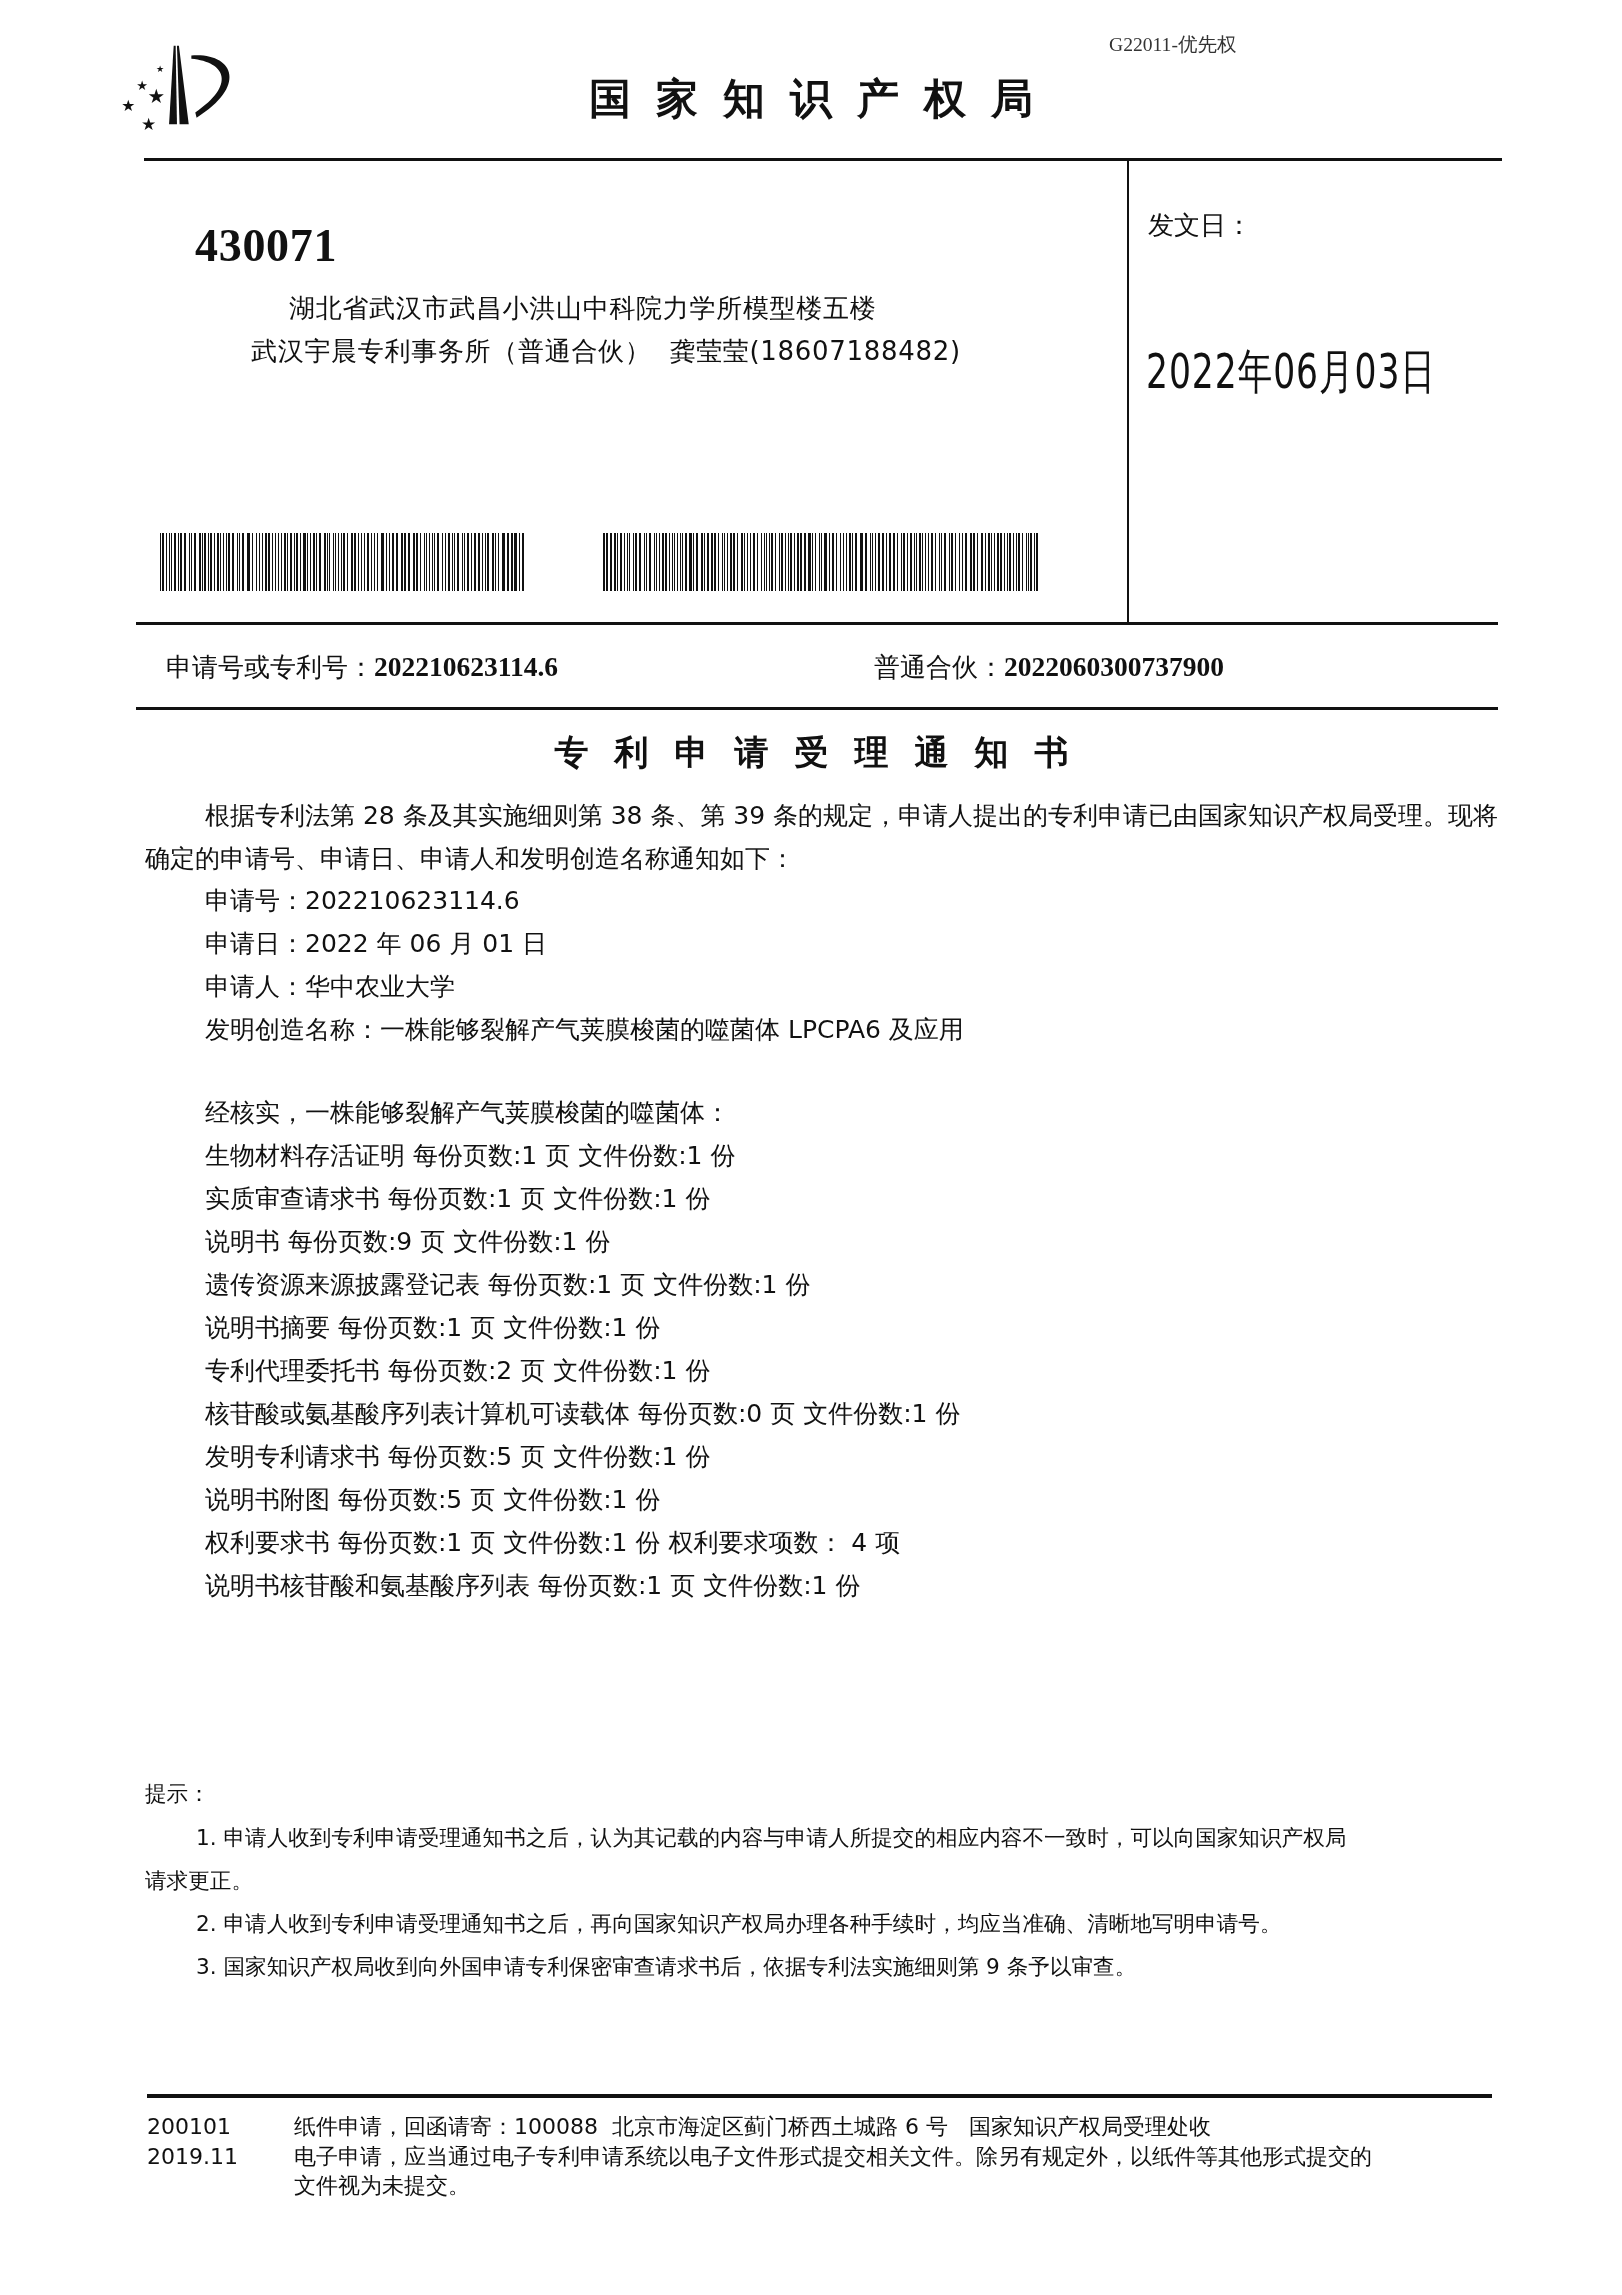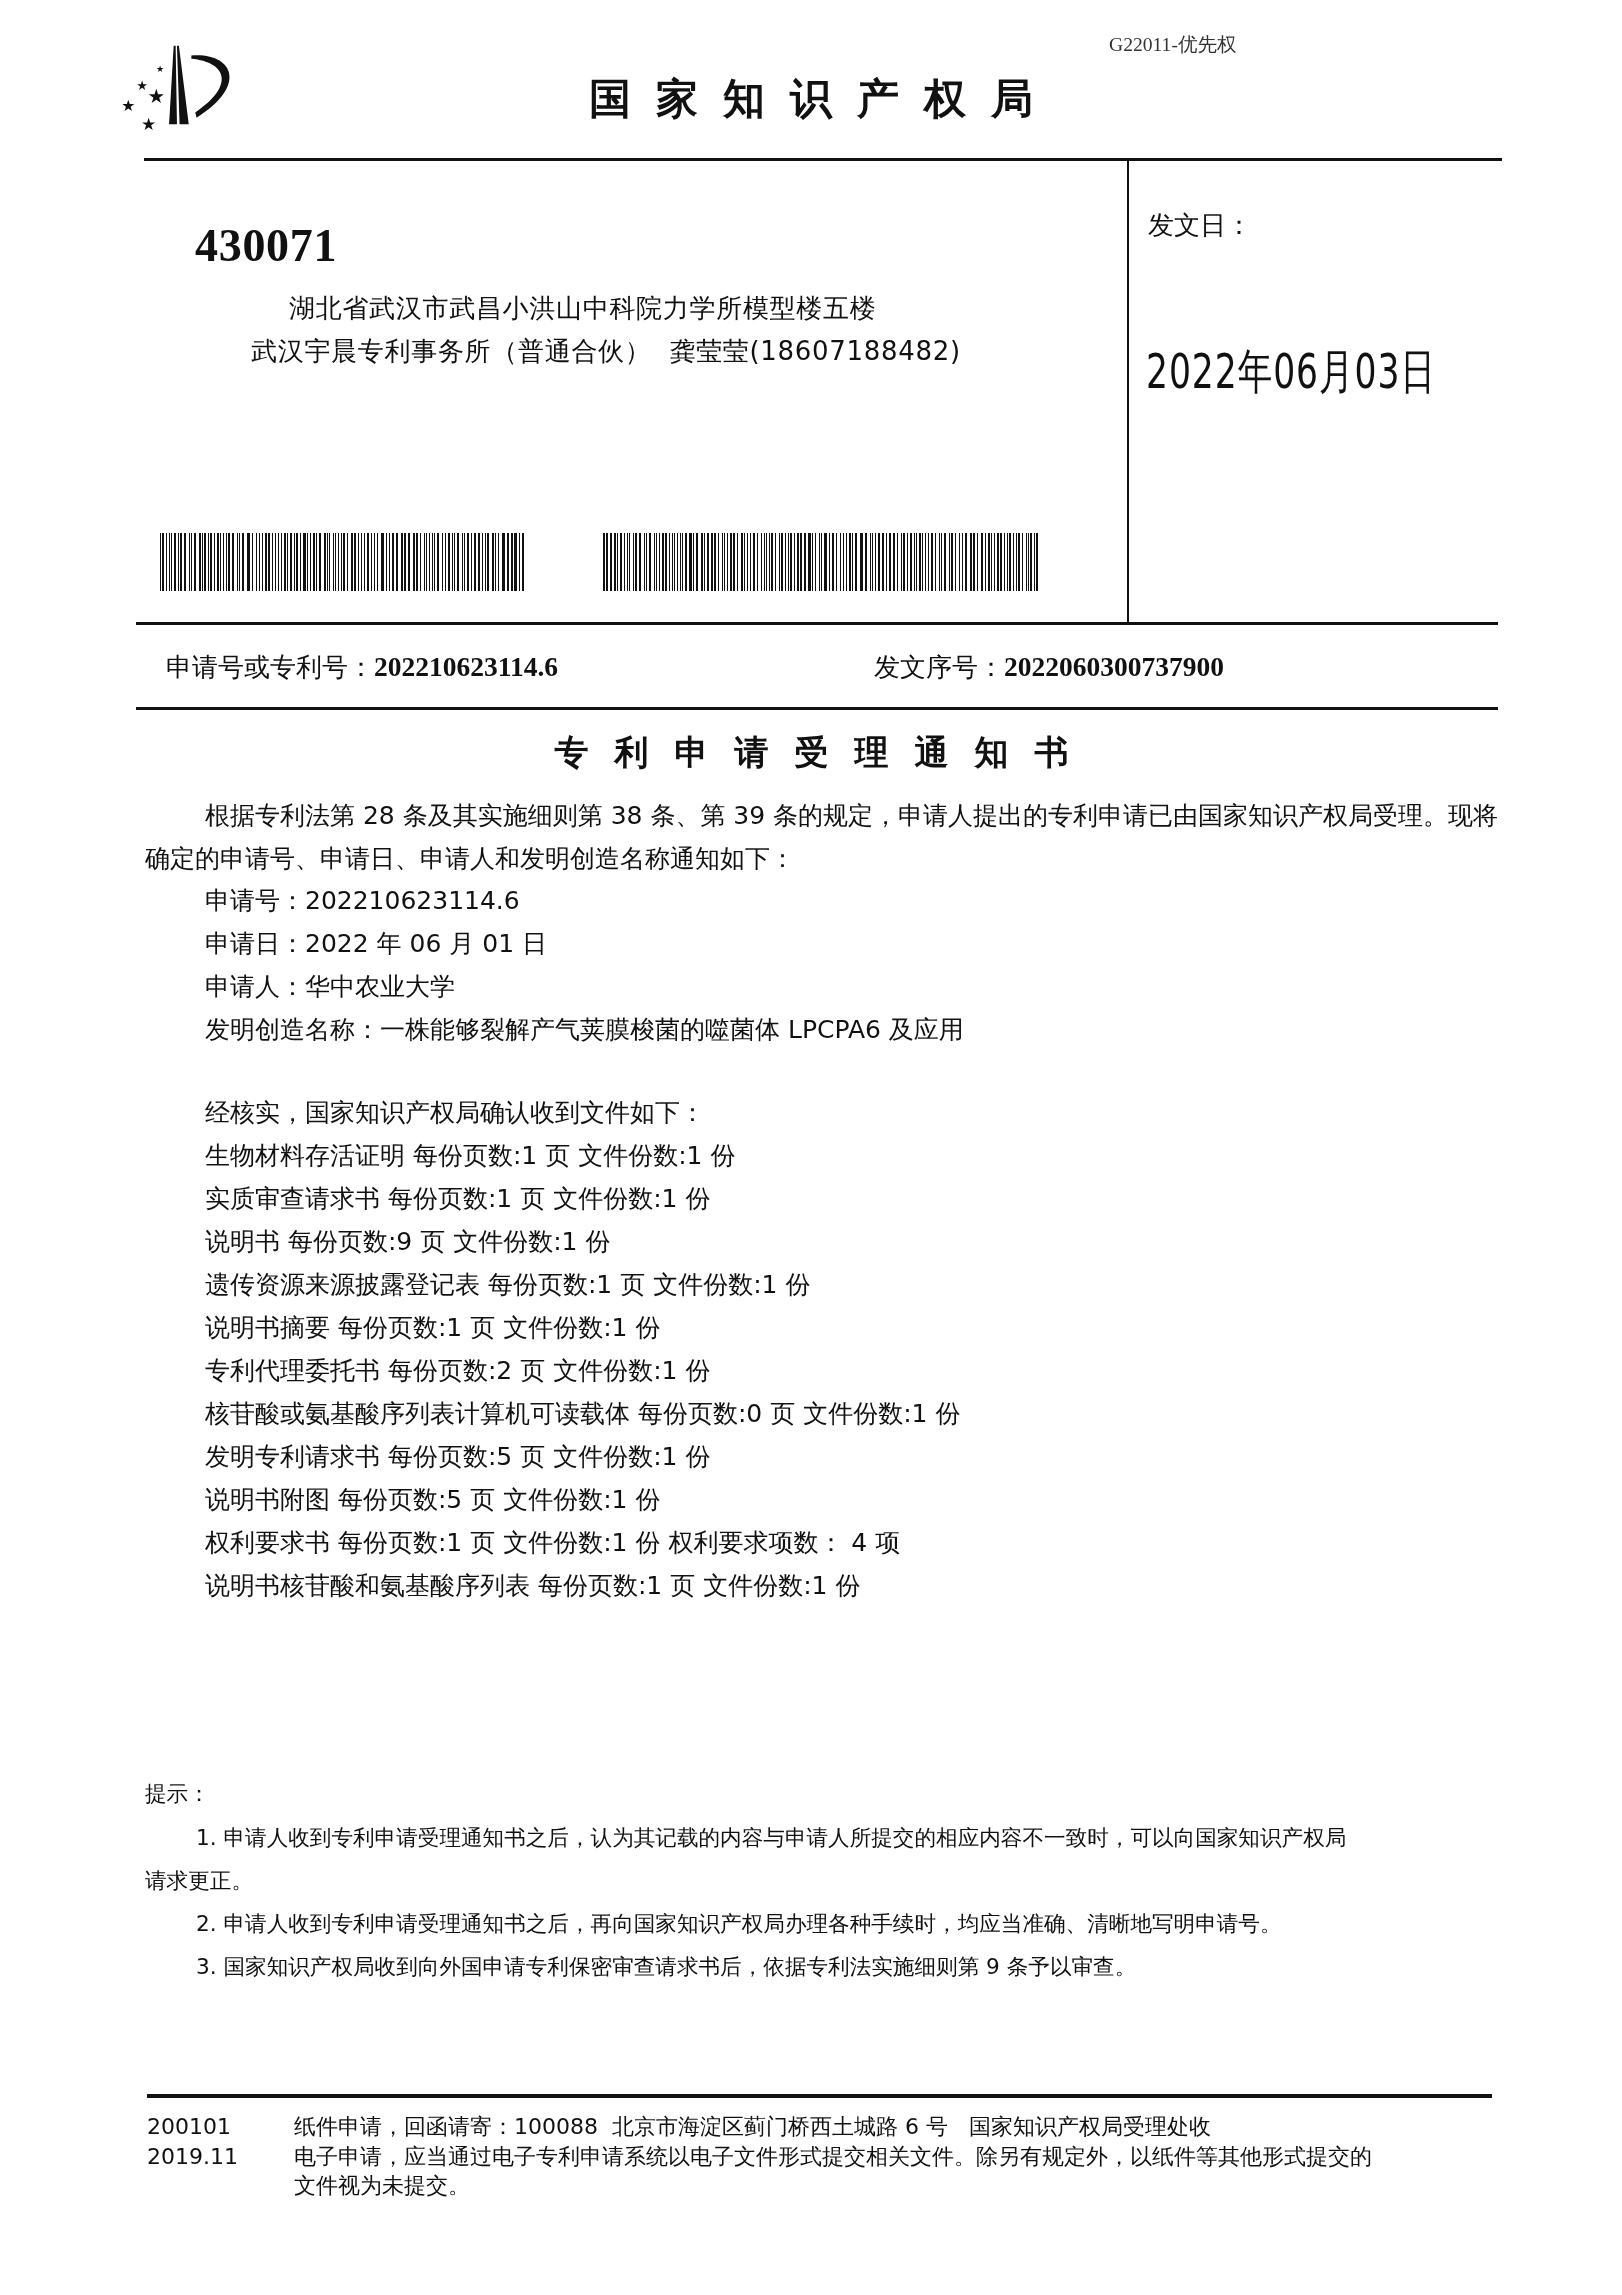--- a/index.html
+++ b/index.html
@@ -306,38 +306,38 @@
     <span style="width: 1.3px; margin-right: 1.3px;"></span>
     <span style="width: 2px; margin-right: 2px;"></span>
   </div>
 
 <div class="hline" style="left:136px; top:622px; width:1362px; height:2.6px;"></div>
 
 <div class="abs meta-row" style="left:166px; top:650px;">
   <span>申请号或专利号：</span><b>202210623114.6</b>
 </div>
 <div class="abs meta-row" style="left:874px; top:650px;">
-  <span>发文序号：</span><b>2022060300737900</b>
+  <span>普通合伙：</span><b>2022060300737900</b>
 </div>
 
 <div class="hline" style="left:136px; top:707px; width:1362px; height:2.6px;"></div>
 
 <div class="abs doc-title">专利申请受理通知书</div>
 
 <div class="abs body-text para">根据专利法第 28 条及其实施细则第 38 条、第 39 条的规定，申请人提出的专利申请已由国家知识产权局受理。现将确定的申请号、申请日、申请人和发明创造名称通知如下：</div>
 
 <div class="abs body-text list" style="top:879px;">
   <div><span>申请号：</span><span>202210623114.6</span></div>
   <div><span>申请日：</span><span>2022 年 06 月 01 日</span></div>
   <div><span>申请人：</span><span>华中农业大学</span></div>
   <div><span>发明创造名称：</span><span>一株能够裂解产气荚膜梭菌的噬菌体 LPCPA6 及应用</span></div>
 </div>
 
 <div class="abs body-text list" style="top:1091px;">
-  <div>经核实，国家知识产权局确认收到文件如下：</div>
+  <div>经核实，一株能够裂解产气荚膜梭菌的噬菌体：</div>
   <div>生物材料存活证明 每份页数:1 页 文件份数:1 份</div>
   <div>实质审查请求书 每份页数:1 页 文件份数:1 份</div>
   <div>说明书 每份页数:9 页 文件份数:1 份</div>
   <div>遗传资源来源披露登记表 每份页数:1 页 文件份数:1 份</div>
   <div>说明书摘要 每份页数:1 页 文件份数:1 份</div>
   <div>专利代理委托书 每份页数:2 页 文件份数:1 份</div>
   <div>核苷酸或氨基酸序列表计算机可读载体 每份页数:0 页 文件份数:1 份</div>
   <div>发明专利请求书 每份页数:5 页 文件份数:1 份</div>
   <div>说明书附图 每份页数:5 页 文件份数:1 份</div>
   <div>权利要求书 每份页数:1 页 文件份数:1 份 权利要求项数： 4 项</div>

